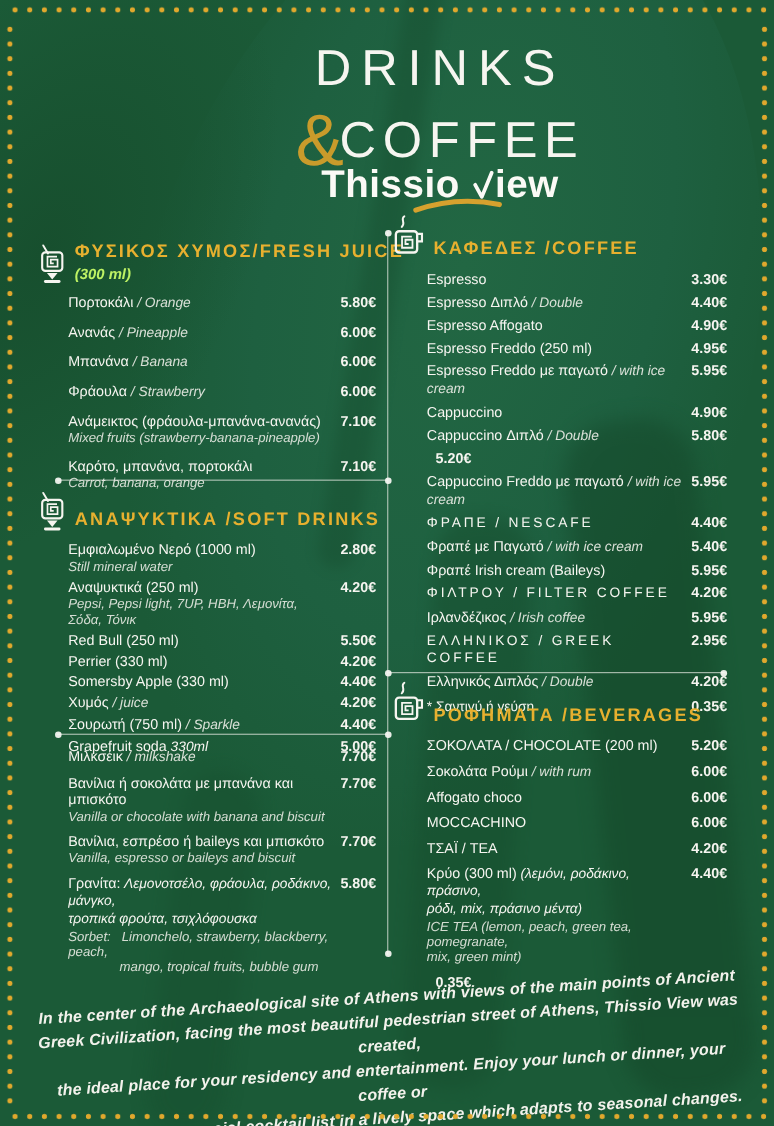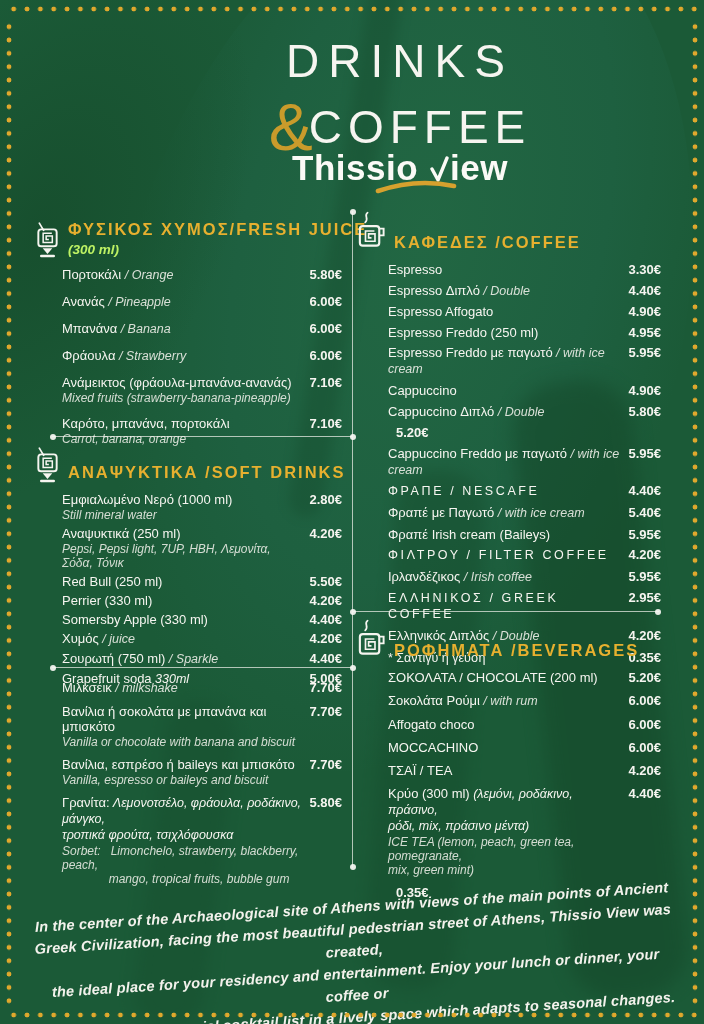--- a/index.html
+++ b/index.html
@@ -39,21 +39,21 @@
   .t-coffee .amp{font-size:66px; font-weight:400; color:#C99B2B; letter-spacing:0;
     position:relative; top:7px; margin-right:-4px;}
   .t-logo{top:148px; font-size:35px; font-weight:bold; color:#FBFAF6; letter-spacing:0.5px;}
   .t-logo .check{display:inline-block; vertical-align:-3px; margin-left:12px; margin-right:1px;}
   .swoosh{position:absolute; left:374px; top:179px; z-index:3;}
   
   .menu-section{position:absolute; z-index:4;}
   .sec-juice {left:34px;  top:220px; width:308px;}
   .sec-soft  {left:34px;  top:446px; width:308px;}
   .sec-milk  {left:34px;  top:680px; width:308px;}
-  .sec-coffee{left:356px; top:210px; width:305px;}
+  .sec-coffee{left:356px; top:194px; width:305px;}
   .sec-bev   {left:356px; top:618px; width:305px;}
   .sec-head{display:flex; align-items:flex-end; gap:7px; margin-bottom:8px;}
   .sec-head .txt{padding-bottom:2px;}
   .sec-title{margin:0; font-size:16.5px; font-weight:bold; letter-spacing:2px; color:#E7B02F;
     white-space:nowrap;}
   .sec-sub{font-size:13.5px; font-style:italic; font-weight:bold; color:#bef264; margin-top:3px;}
   .sec-sub:empty{display:none;}
   .sec-sub.inline{display:inline; margin-left:6px; font-size:12.5px;}
   .sec-icon{flex:0 0 auto; line-height:0;}
   

